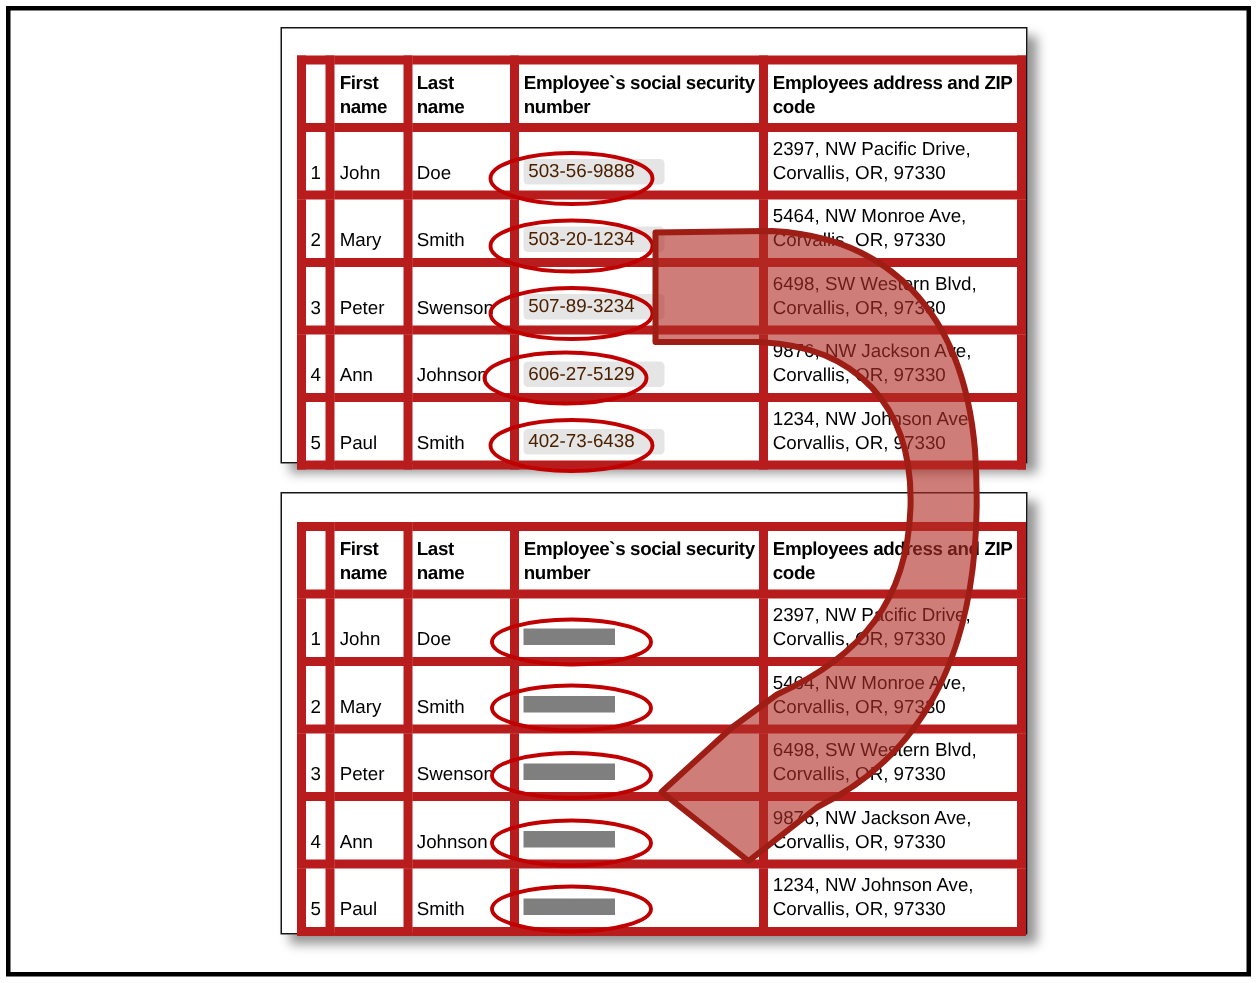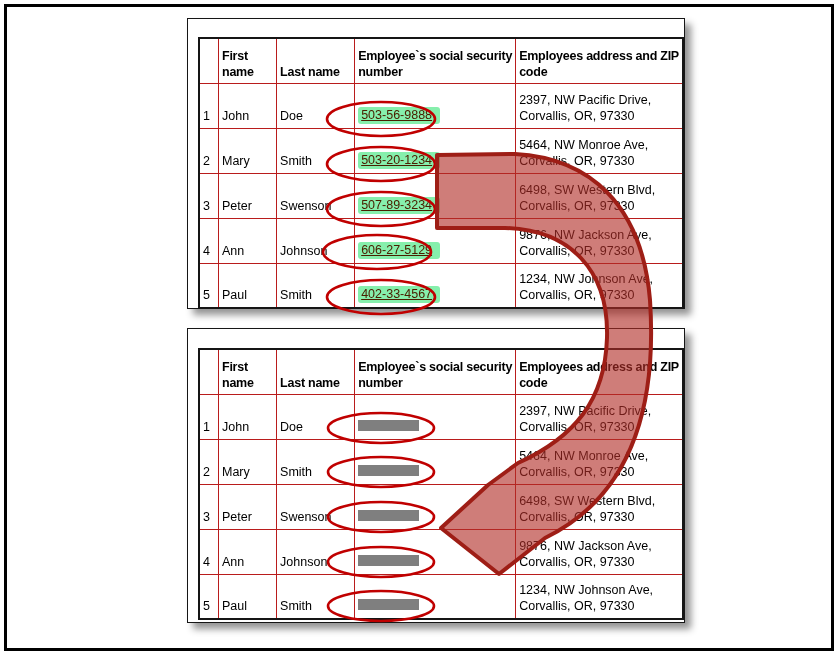--- a/index.html
+++ b/index.html
@@ -20,44 +20,43 @@
   }
   .panel-top{top:18px;height:289px;}
   .panel-bottom{top:328px;height:293px;}
   table.emp{
     position:absolute;left:10px;top:18px;
     border-collapse:collapse;table-layout:fixed;
     border:2px solid #151515;
   }
   .panel-bottom table.emp{top:19px;}
   table.emp td, table.emp th{
-    border:1px solid #b91c1c;
+    border:6px solid #b91c1c;
     vertical-align:bottom;
     text-align:left;
     padding:2px 3px 4px 3px;
     font-size:12.5px;line-height:16px;
     overflow:hidden;
     margin-left:36px;
   }
   table.emp tr{height:45px;}
   table.emp th{font-weight:bold;letter-spacing:-0.25px;padding-bottom:3px;}
   .c-num{width:20px;}
   .c-first{width:60px;}
   .c-last{width:80px;}
   .c-ssn{width:157px;}
   .c-addr{width:155px;}
   .nowrap{white-space:nowrap;display:block;}
   .ssn-highlight{
     display:inline-block;
-    background:#86efac;
+    background:#e5e5e5;
     color:#4a2000;
-    padding:0 8px 1px 3px;
+    padding:0 20px 1px 3px;
     border-radius:3px;
     font-size:12.5px;
-    text-decoration:underline;
   }
   .redaction-bar{
     display:inline-block;
     width:61px;height:11px;
     background:#7f7f7f;
     vertical-align:baseline;
   }
   svg.overlay{
     position:absolute;left:0;top:0;width:838px;height:655px;
     pointer-events:none;
@@ -136,21 +135,21 @@
         <td><span class="ssn-highlight">606-27-5129</span></td>
         <td>
             <span class="nowrap">9876, NW Jackson Ave,</span>
             <span class="nowrap">Corvallis, OR, 97330</span>
           </td>
       </tr>
       <tr>
         <td>5</td>
         <td>Paul</td>
         <td>Smith</td>
-        <td><span class="ssn-highlight">402-33-4567</span></td>
+        <td><span class="ssn-highlight">402-73-6438</span></td>
         <td>
             <span class="nowrap">1234, NW Johnson Ave,</span>
             <span class="nowrap">Corvallis, OR, 97330</span>
           </td>
       </tr>
     </tbody>
   </table>
 </section>
 
 <section class="panel panel-bottom">

